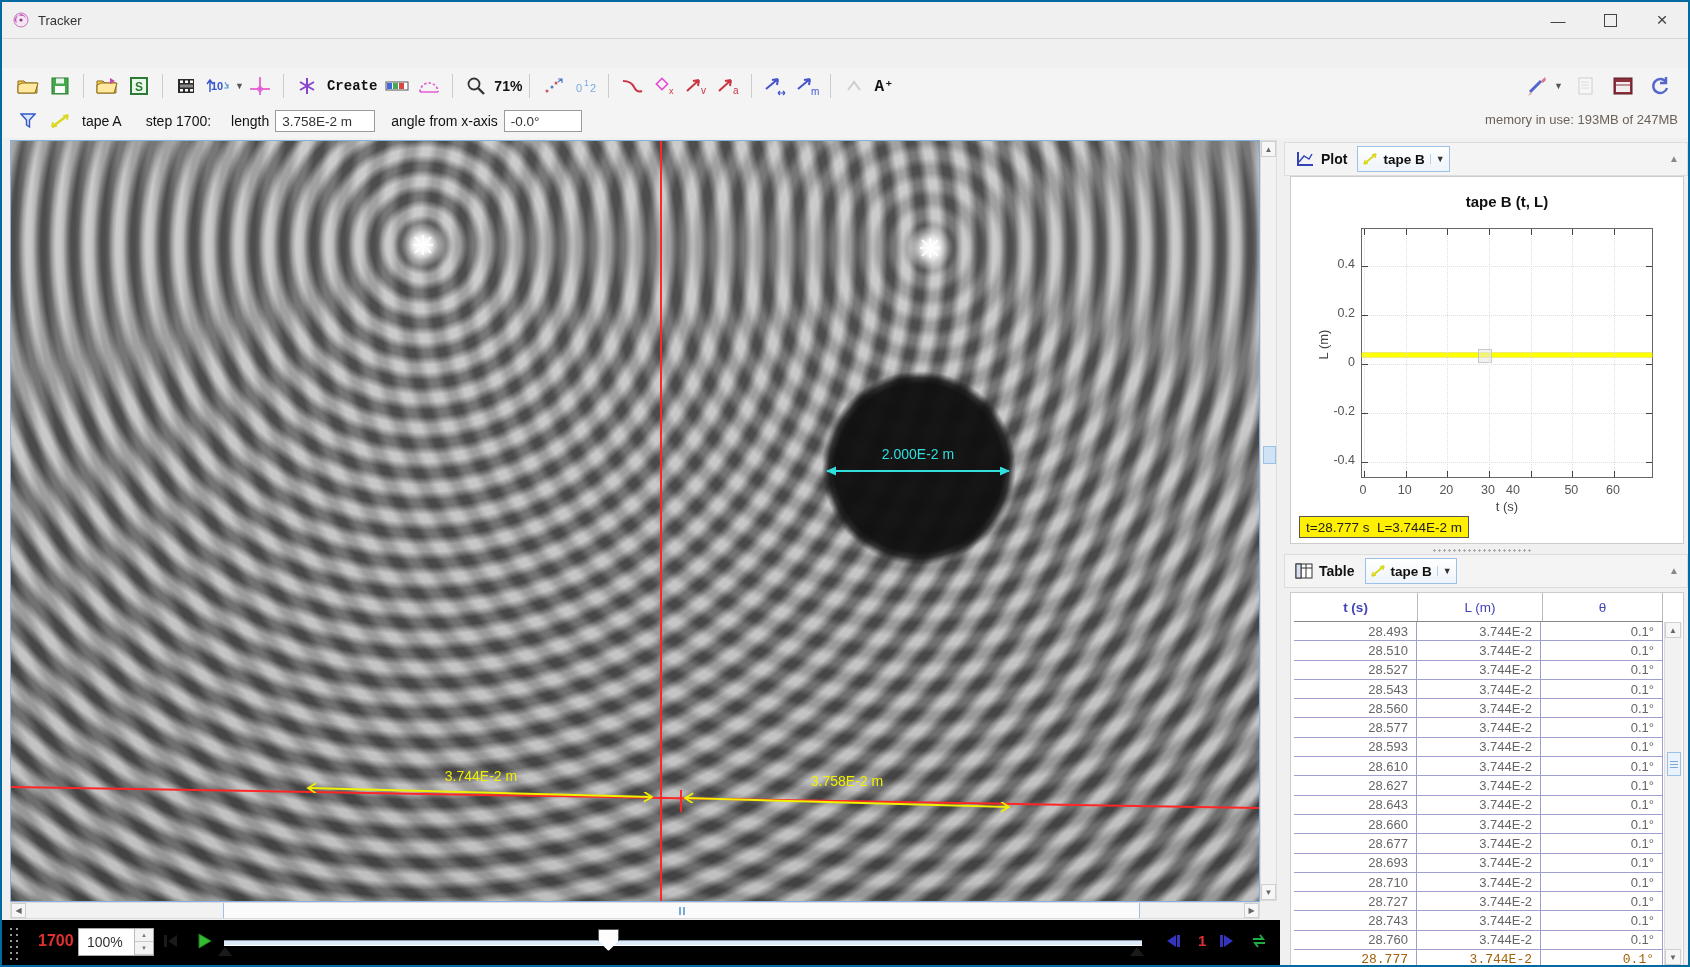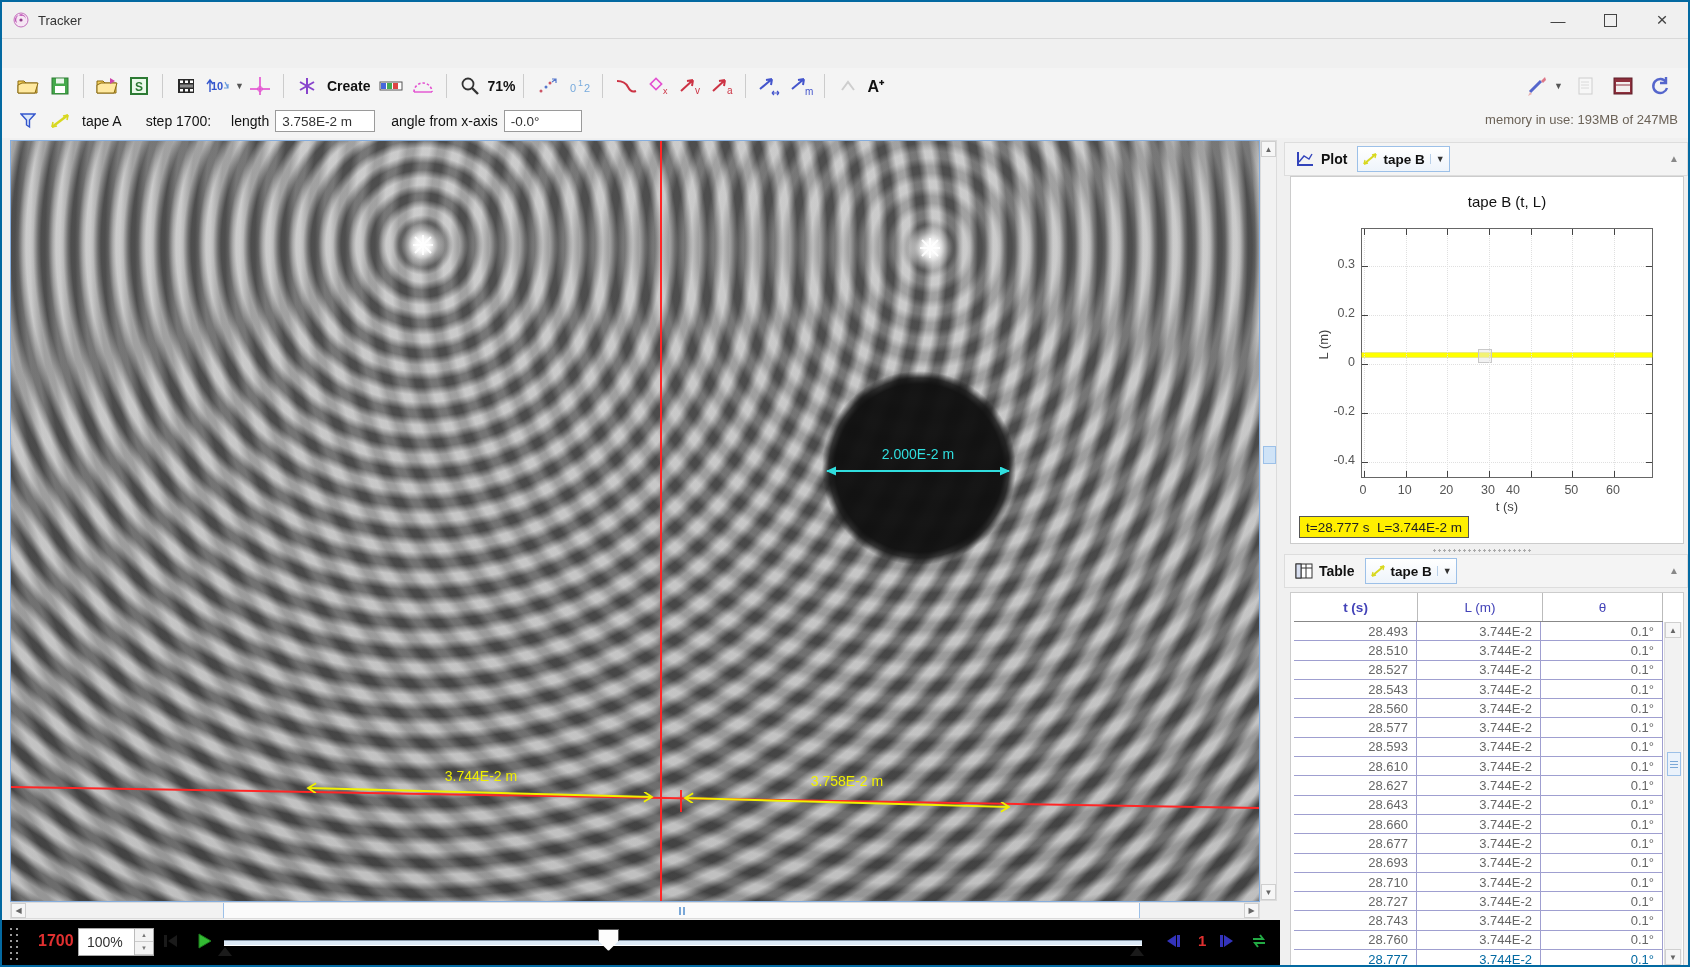--- a/index.html
+++ b/index.html
@@ -17,21 +17,21 @@
   
   .menubar{position:absolute;left:0;top:37px;right:0;height:28px;background:#f6f6f6;
            border-bottom:1px solid #bcd2e8;display:flex;align-items:center;gap:26px;
            padding-left:14px;font-size:14.5px;color:#222;font-weight:bold;}
   .menubar span{cursor:default;}
   
   .toolbar{position:absolute;left:0;top:66px;right:0;height:36px;background:#f4f4f4;
            display:flex;align-items:center;padding-left:10px;font-size:14px;}
   .ticon{width:26px;height:26px;display:flex;align-items:center;justify-content:center;margin:0 3px;}
   .sep{width:1px;height:24px;background:#ccc;margin:0 7px;}
-  .tool-label{font-weight:bold;color:#111;margin:0 4px;}
+  .tool-label{font-weight:bold;color:#111;margin:0 4px;font-family:Liberation Mono, monospace;}
   .zoom-label{color:#111;font-weight:bold;margin-left:2px;}
   .caret{font-size:9px;color:#555;margin-left:1px;}
   .toolbar-right{position:absolute;right:12px;top:0;height:36px;display:flex;align-items:center;}
   .dim{opacity:.35;}
   
   .trackbar{position:absolute;left:0;top:102px;right:0;height:34px;background:#f4f4f4;
             display:flex;align-items:center;padding-left:10px;font-size:14px;}
   .trackbar .lbl{font-weight:normal;color:#111;margin:0 6px;}
   .field{background:#fff;border:1px solid #9a9a9a;height:20px;display:flex;align-items:center;
          padding:0 6px;font-size:13.5px;color:#333;}
@@ -87,21 +87,21 @@
          border:1px solid #ddd;display:flex;align-items:center;padding-left:10px;}
   .phead .plabel{font-weight:bold;font-size:14px;color:#111;margin:0 10px 0 6px;}
   .tbtn{height:24px;border:1px solid #9cc0e8;background:linear-gradient(#ffffff,#eef4fb);
         display:flex;align-items:center;padding:0 4px;gap:5px;}
   .tbtn .tname{font-weight:bold;font-size:13.5px;color:#111;}
   .tbtn .tcaret{font-size:9px;color:#333;border-left:1px solid #b8cfe8;padding-left:5px;}
   .collapse{position:absolute;right:8px;top:10px;font-size:10px;color:#888;}
   .whitepanel{position:absolute;background:#fff;border:1px solid #ccc;box-sizing:border-box;}
   
   .plot-title{position:absolute;left:70px;width:292px;top:16px;text-align:center;
-              font-weight:normal;font-size:15px;color:#111;}
+              font-weight:bold;font-size:15px;color:#111;}
   .plot-box{position:absolute;left:70px;top:51px;width:292px;height:250px;border:1px solid #666;
             box-sizing:border-box;background:#fff;}
   .ylab{position:absolute;left:18px;top:160px;transform:rotate(-90deg);transform-origin:center;
         font-size:13px;color:#444;}
   .xlab{position:absolute;left:70px;width:292px;top:322px;text-align:center;font-size:13px;color:#444;}
   .ytick-lbl{position:absolute;width:34px;text-align:right;font-size:12.5px;color:#555;}
   .xtick-lbl{position:absolute;width:34px;text-align:center;font-size:12.5px;color:#555;}
   .gridv{position:absolute;top:0;bottom:0;width:0;border-left:1px dotted #e0e0e0;}
   .gridh{position:absolute;left:0;right:0;height:0;border-top:1px dotted #e0e0e0;}
   .tick{position:absolute;background:#444;}
@@ -115,21 +115,21 @@
   
   .tbl-colhead{position:absolute;left:3px;top:0;right:20px;height:28px;display:flex;
                border-bottom:1px solid #888;}
   .tbl-colhead div{display:flex;align-items:center;justify-content:center;font-size:13.5px;
                    color:#4343b8;border-right:1px solid #bbb;}
   .tbl-colhead .c0{font-weight:bold;}
   .tbody{position:absolute;left:3px;top:29px;right:20px;bottom:0;overflow:hidden;}
   .trow{display:flex;height:19.3px;box-sizing:border-box;border-bottom:1px solid #9f9fd0;}
   .tcell{display:flex;align-items:center;justify-content:flex-end;padding-right:8px;
          font-size:13px;color:#666;border-right:1px solid #9f9fd0;box-sizing:border-box;}
-  .trow.hl .tcell{color:#0369a1;}
+  .trow.hl .tcell{color:#a16207;font-family:Liberation Mono, monospace;}
   .c0{width:123px;} .c1{width:124px;} .c2{width:110px;}
   .tscroll{position:absolute;right:1px;top:29px;bottom:1px;width:17px;background:#f2f2f2;
            border-left:1px solid #ddd;}
 </style>
 </head>
 <body>
 
 <div class="app">
 
   <div class="titlebar">
@@ -506,21 +506,21 @@
         </div>
       <div class="xlab">t (s)</div>
       <div class="readout">t=28.777 s  L=3.744E-2 m</div>
     <div class="xtick-lbl" style="left: 55px; top: 306px;">0</div>
         <div class="xtick-lbl" style="left: 96.67px; top: 306px;">10</div>
         <div class="xtick-lbl" style="left: 138.34px; top: 306px;">20</div>
         <div class="xtick-lbl" style="left: 180.01px; top: 306px;">30</div>
         <div class="xtick-lbl" style="left: 205px; top: 306px;">40</div>
         <div class="xtick-lbl" style="left: 263.35px; top: 306px;">50</div>
         <div class="xtick-lbl" style="left: 305.02px; top: 306px;">60</div>
-        <div class="ytick-lbl" style="left: 30px; top: 80px;">0.3</div>
+        <div class="ytick-lbl" style="left: 30px; top: 80px;">0.4</div>
         <div class="ytick-lbl" style="left: 30px; top: 129px;">0.2</div>
         <div class="ytick-lbl" style="left: 30px; top: 178px;">0</div>
         <div class="ytick-lbl" style="left: 30px; top: 227px;">-0.2</div>
         <div class="ytick-lbl" style="left: 30px; top: 276px;">-0.4</div>
       </div>
 
     <div class="splitter" style="top:408px"></div>
 
     <div class="phead" style="top:414px">
       <svg width="18" height="16">

